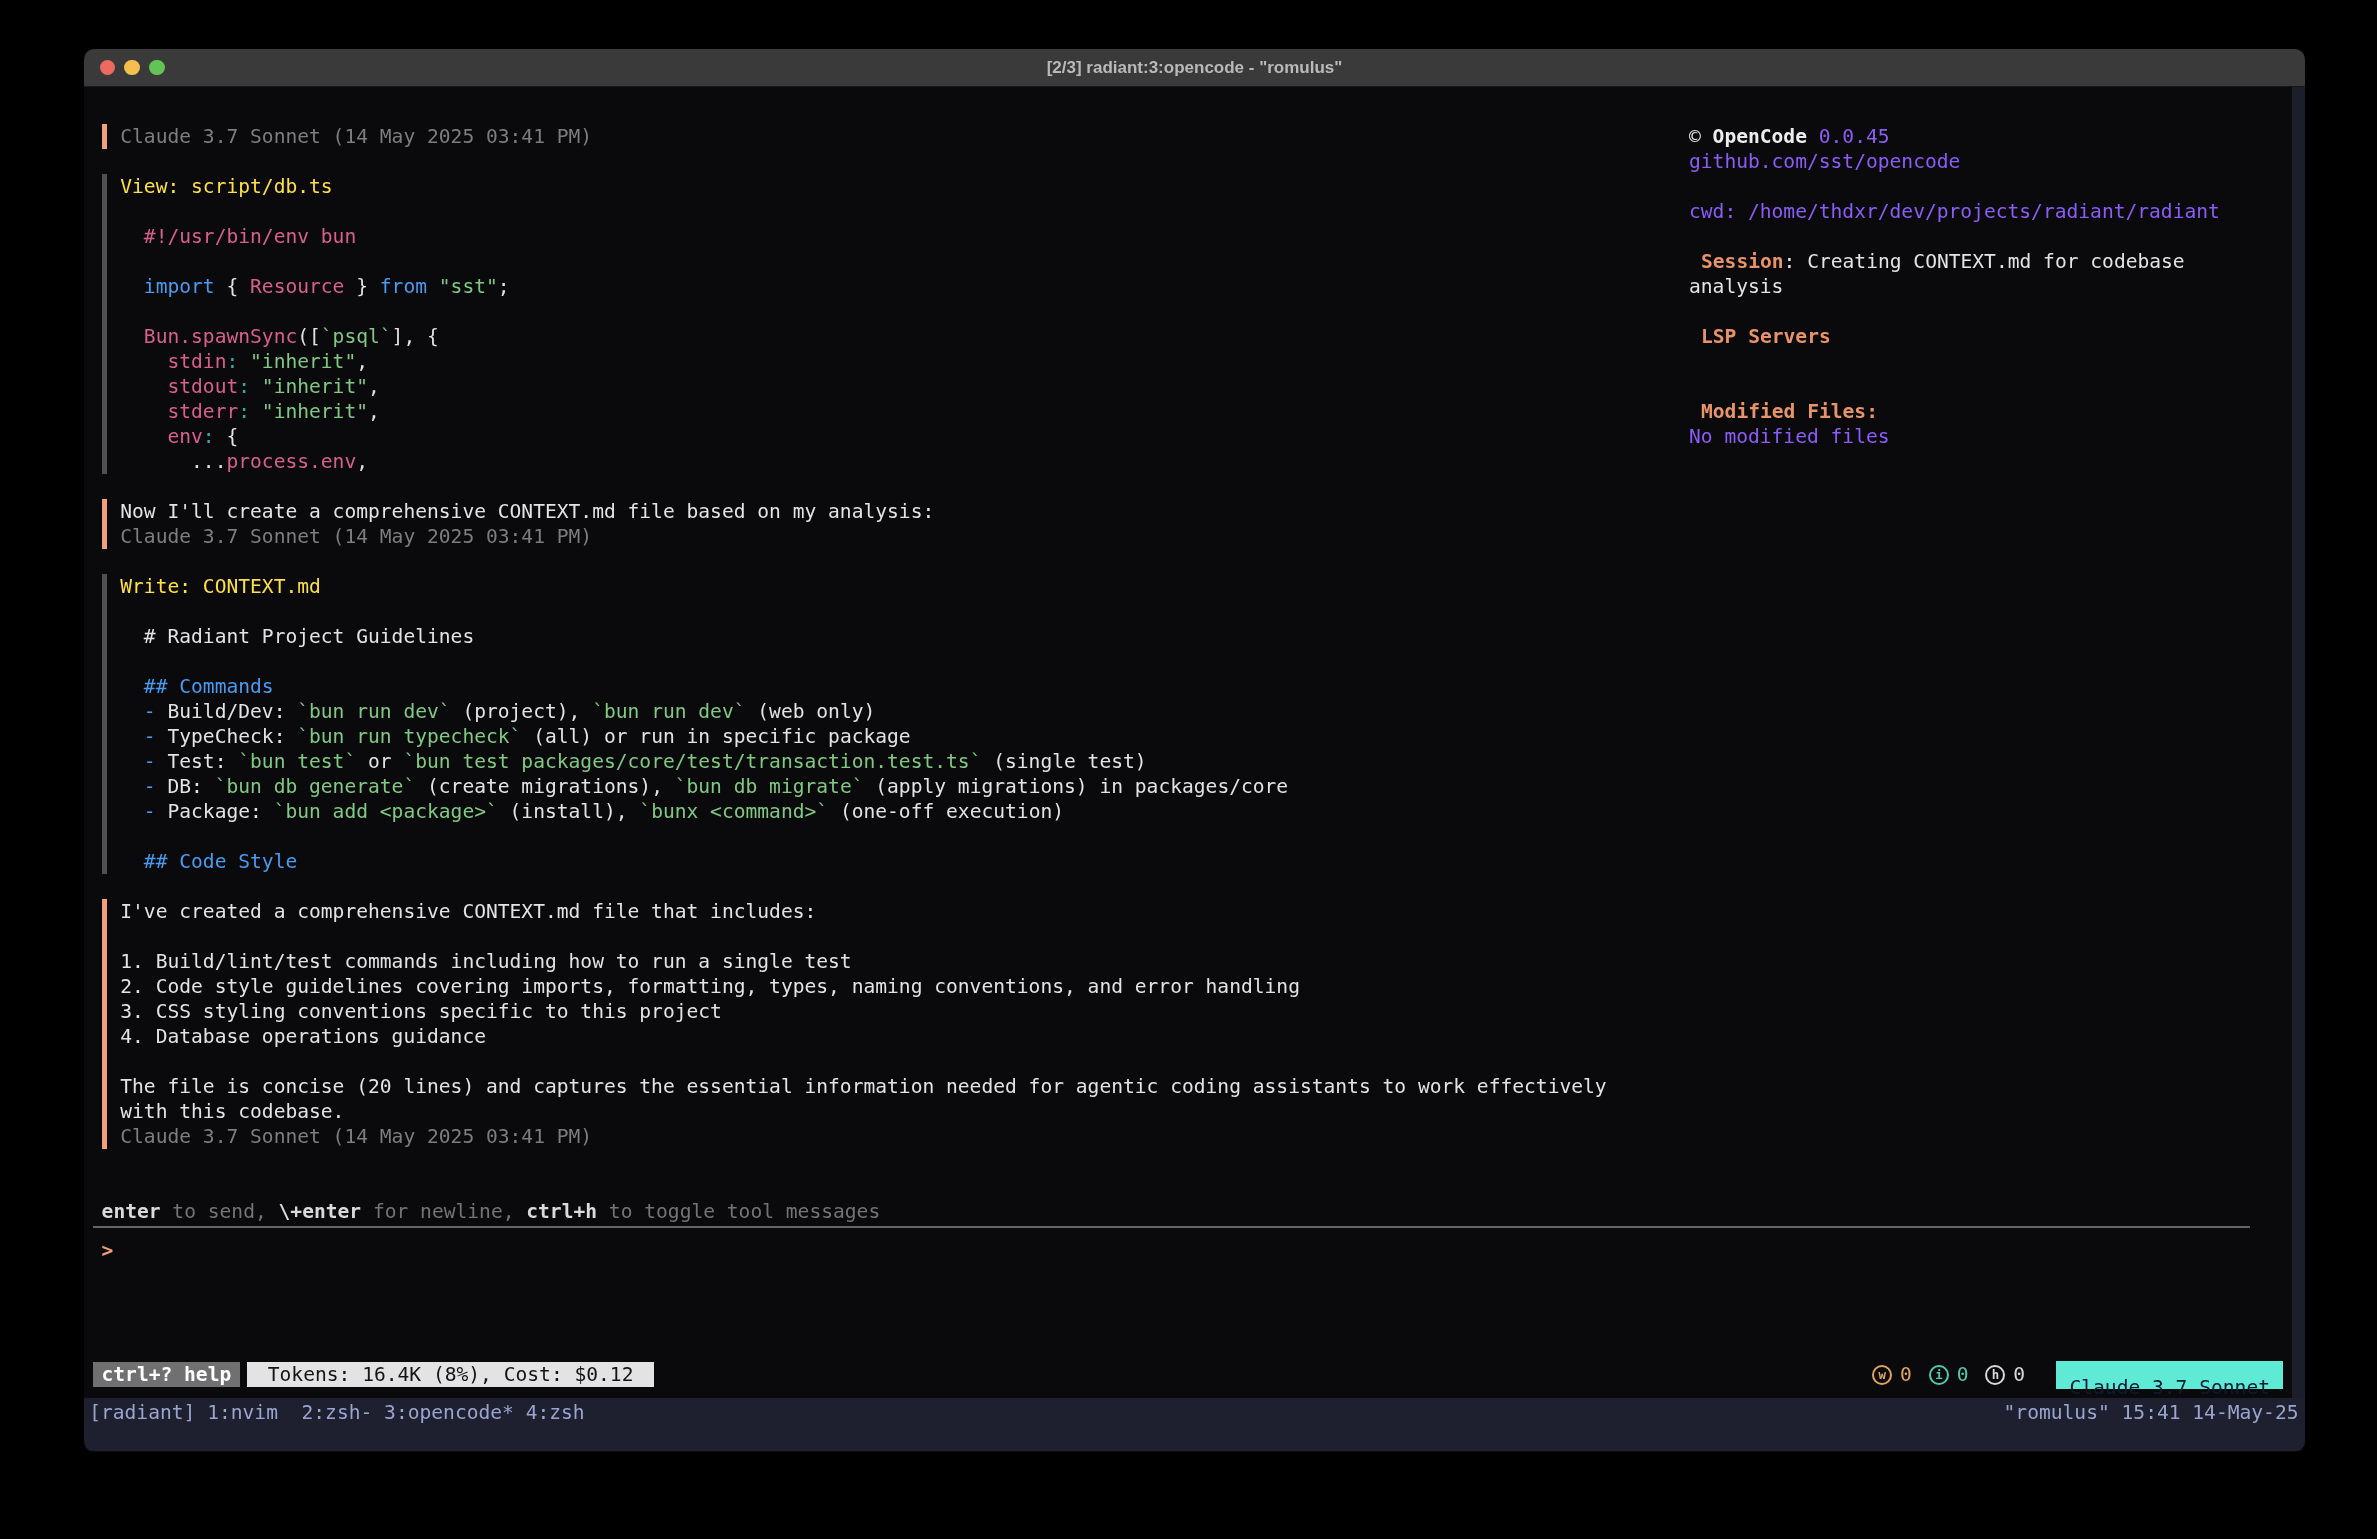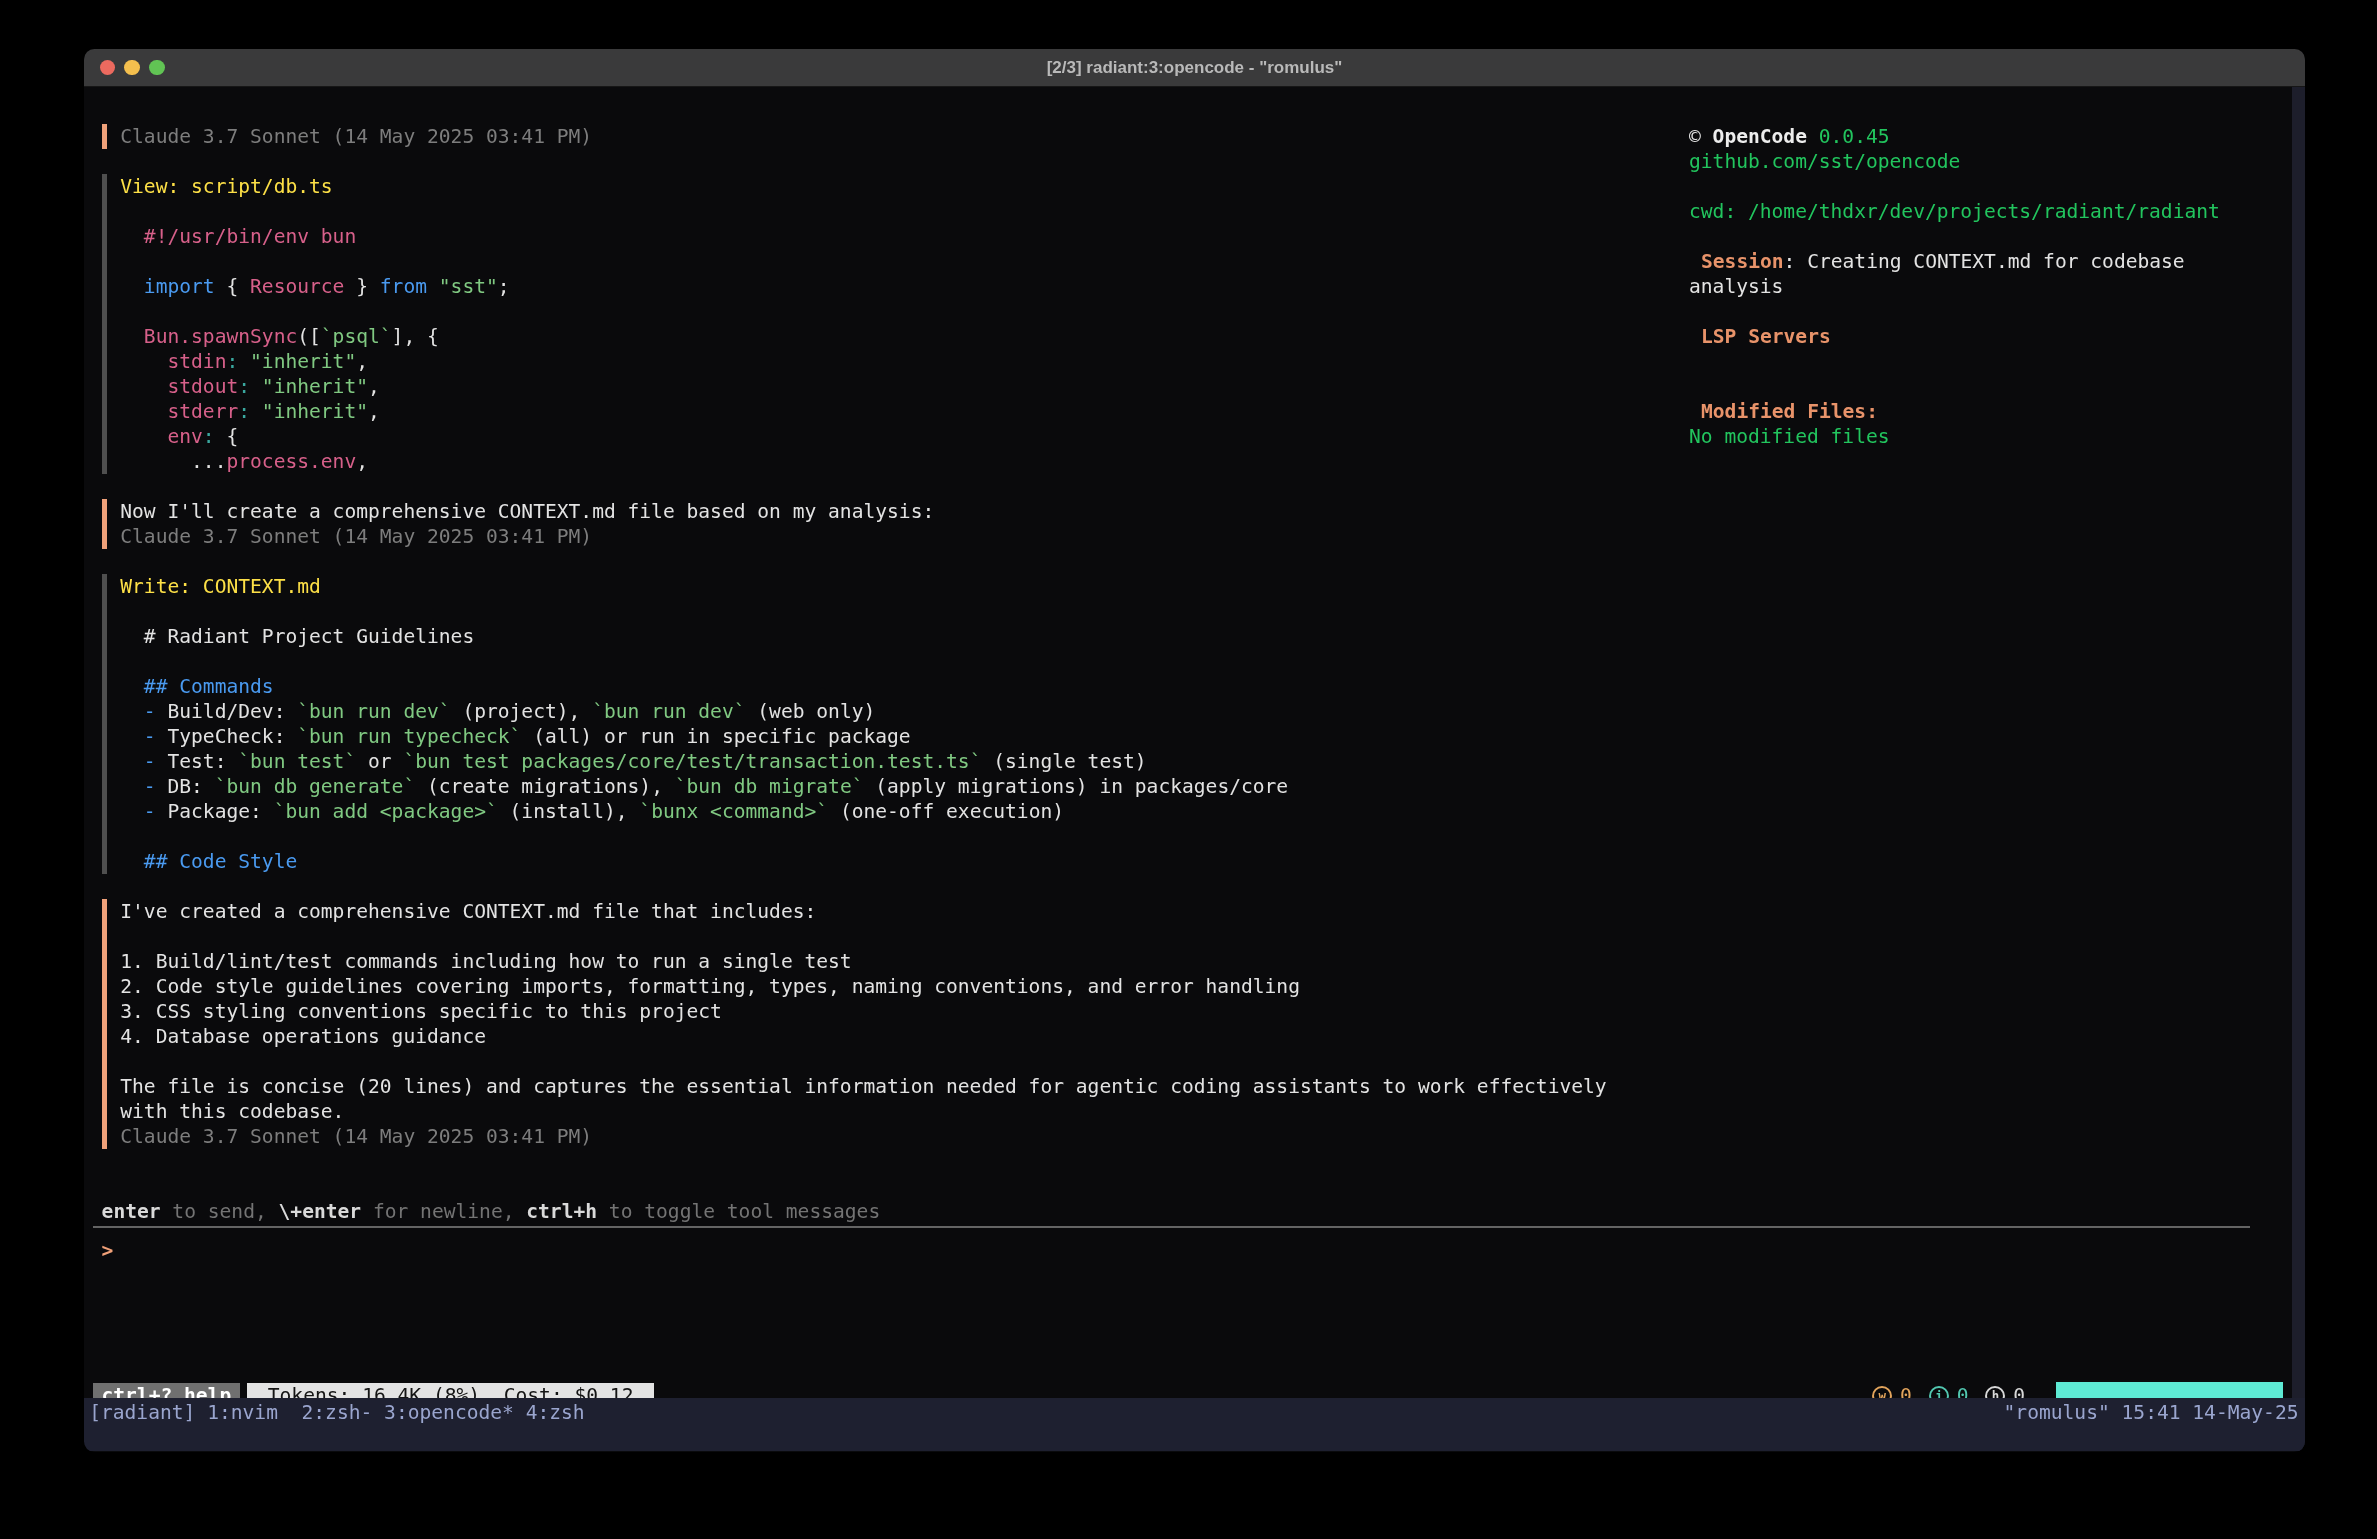--- a/index.html
+++ b/index.html
@@ -30,33 +30,33 @@
   .gap { height:25px; }
   .ln { height:25px; white-space:pre; }
 
   .tok-dim  { color:#7d7d7d; }
   .tok-gray { color:#fde047; }
   .tok-white{ color:#e3e3e3; }
   .tok-pink { color:#d7608a; }
   .tok-blue { color:#4a9af0; }
   .tok-green{ color:#80c982; }
   .tok-teal { color:#3aa89f; }
-  .tok-sgray{ color:#22c55e; }
+  .tok-sgray{ color:#8b5cf6; }
   .tok-whitebold { color:#ededed; font-weight:bold; }
   .tok-orangebold{ color:#e8936a; font-weight:bold;margin-left:12px; }
   .tok-hintkey { color:#dadada; font-weight:bold; }
   .tok-hintdim { color:#747474; }
 
   .separator { height:2px; background:#646464; margin:2px 0 0 -9px; }
   .prompt-line { margin-top:10.4px; color:#f0a078; font-weight:bold; }
 
   .sidebar { position:absolute; left:1605px; top:37px; width:604px; }
 
   .status-row {
-    position:absolute; left:8.5px; right:22px; bottom:43px; height:25px;
+    position:absolute; left:8.5px; right:22px; bottom:64px; height:25px;
     display:flex; align-items:center;justify-content:space-between;
   }
   .chip { height:25px; line-height:25px; white-space:pre; }
   .chip-help { background:#707070; color:#fff; font-weight:bold; padding:0 9px; }
   .chip-tokens { background:#e3e3e3; color:#141414; padding:0 21px; margin-left:6.5px; }
   .status-right { margin-left:auto; display:flex; align-items:center; }
   .diag { display:flex; align-items:center; gap:7.8px; margin-right:17px; }
   .diag-icon {
     display:inline-flex; width:20px; height:20px; border:2px solid currentColor; border-radius:50%;
     align-items:center; justify-content:center; font-size:12.4px; font-weight:bold;

